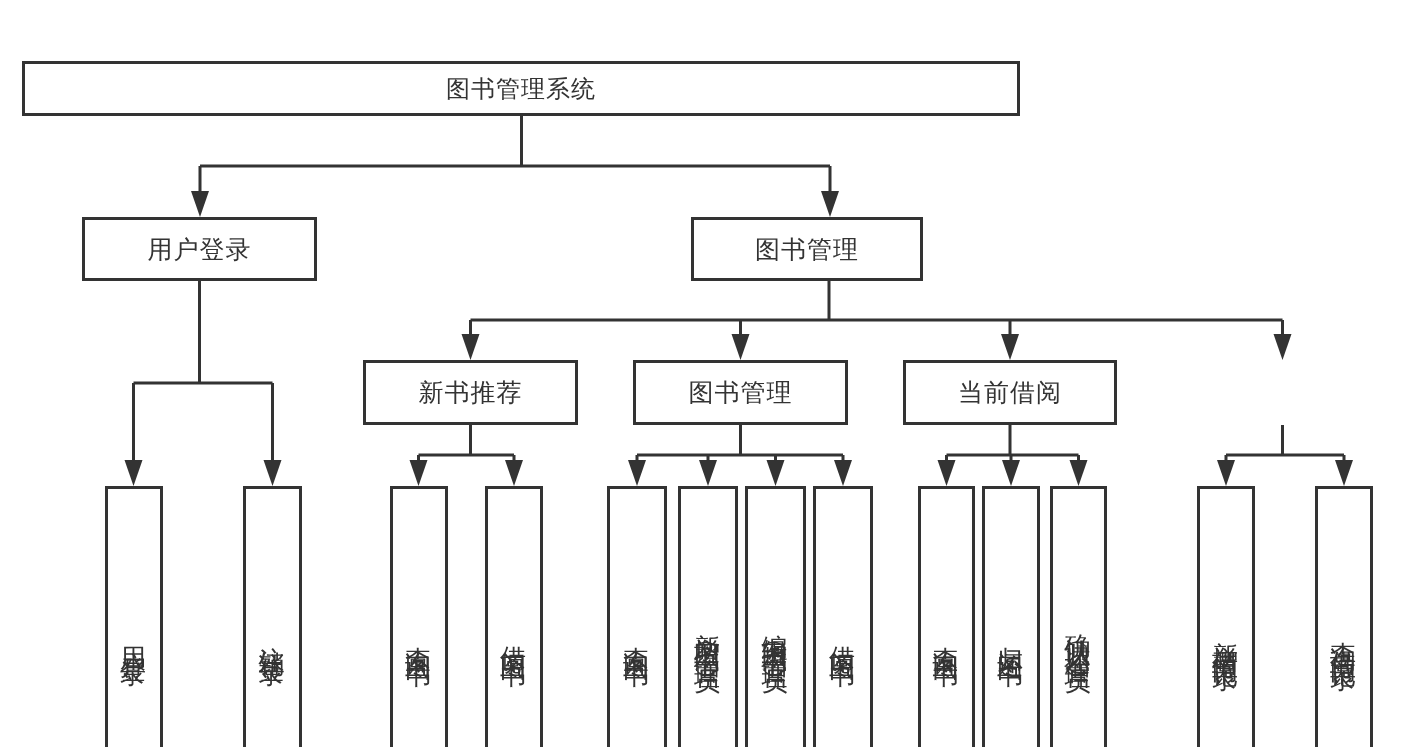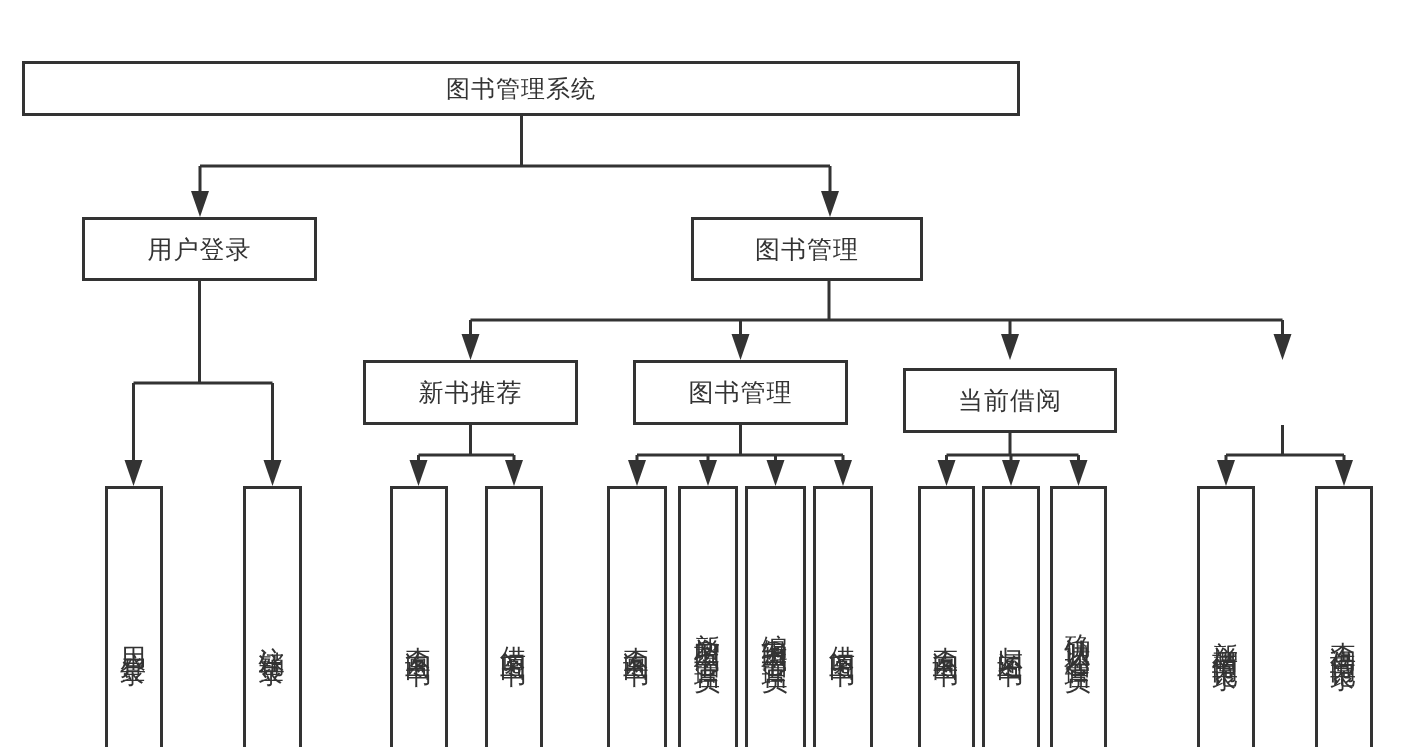--- a/index.html
+++ b/index.html
@@ -87,21 +87,21 @@
     </g>
   </svg>
 
   <div class="hbox root-box">图书管理系统</div>
 
   <div class="hbox" style="left:82px; top:169px; width:235px; height:64px;">用户登录</div>
   <div class="hbox" style="left:691px; top:169px; width:232px; height:64px;">图书管理</div>
 
   <div class="hbox" style="left:363px; top:312px; width:215px; height:65px;">新书推荐</div>
   <div class="hbox" style="left:633px; top:312px; width:215px; height:65px;">图书管理</div>
-  <div class="hbox" style="left:903px; top:320px; width:214px; height:65px;">当前借阅</div>
+  <div class="hbox" style="left:903px; top:312px; width:214px; height:65px;">当前借阅</div>
 
   <div class="vbox" style="left:105px; width:58px;">用户登录</div>
   <div class="vbox" style="left:243px; width:59px;">注销登录</div>
 
   <div class="vbox" style="left:390px; width:58px;">查询图书</div>
   <div class="vbox" style="left:485px; width:58px;">借阅图书</div>
 
   <div class="vbox" style="left:607px; width:60px;">查询图书</div>
   <div class="vbox" style="left:678px; width:60px;">新增图书（管理员）</div>
   <div class="vbox" style="left:745px; width:61px;">编辑图书（管理员）</div>

